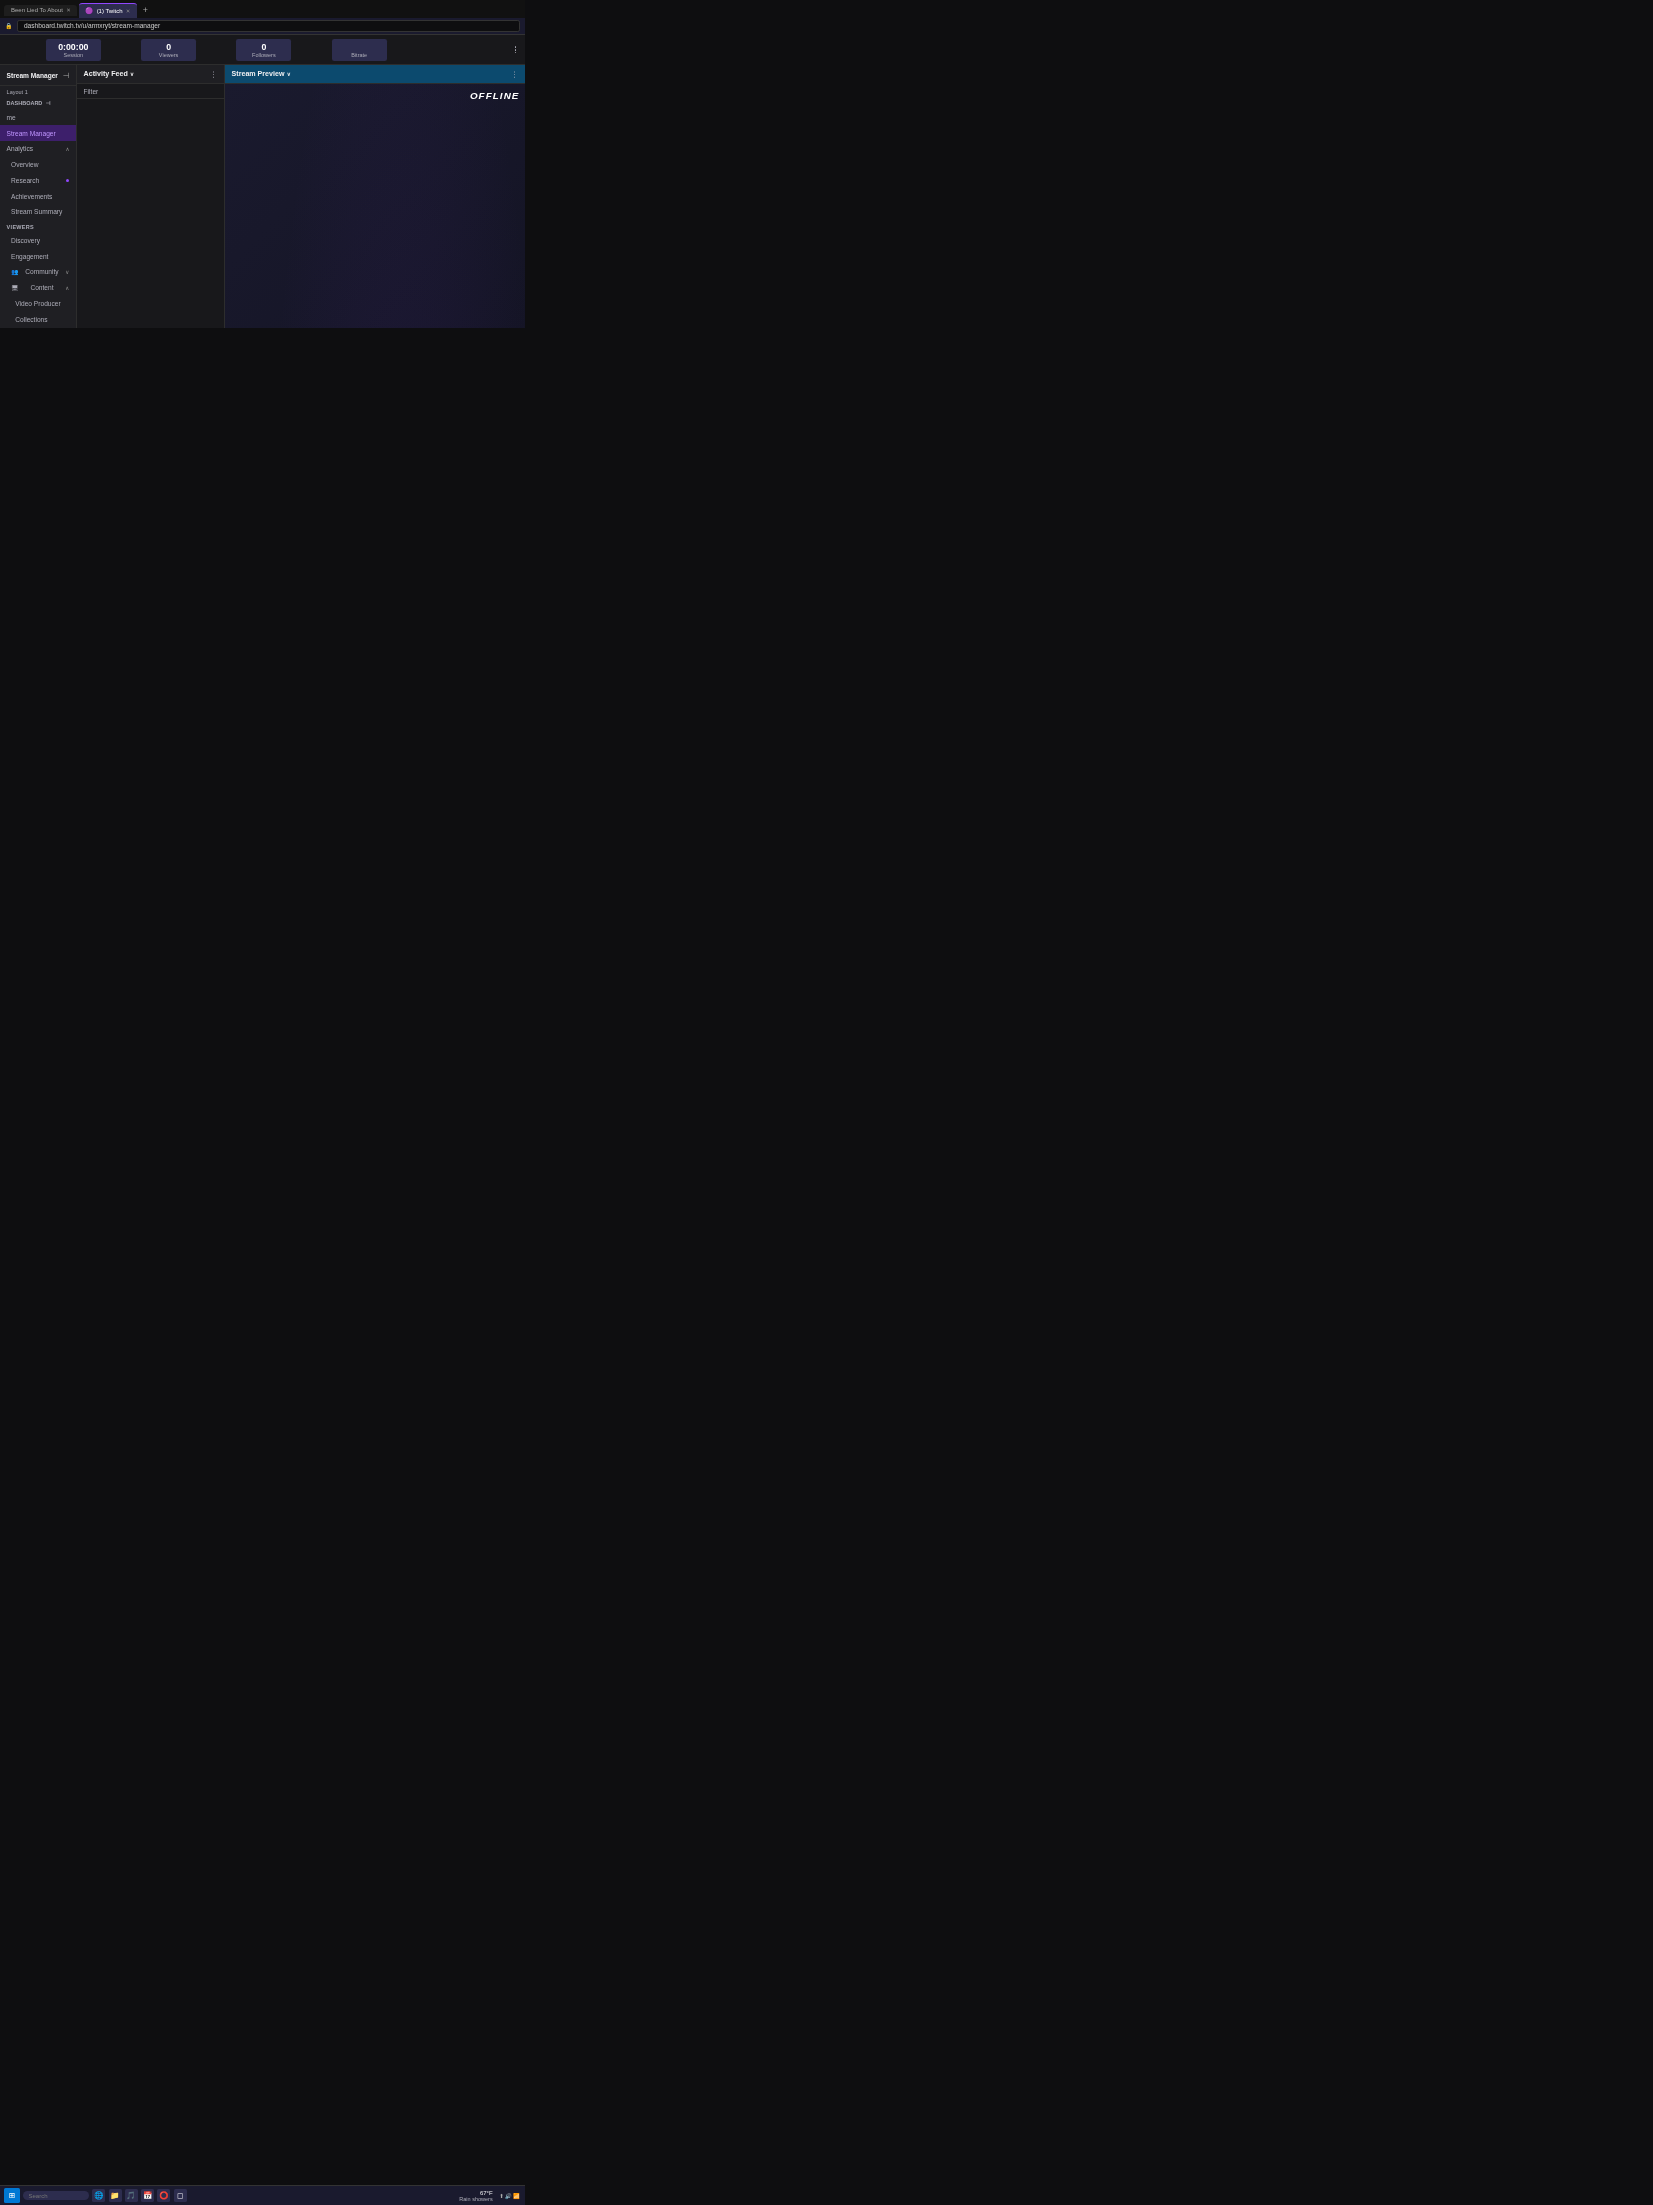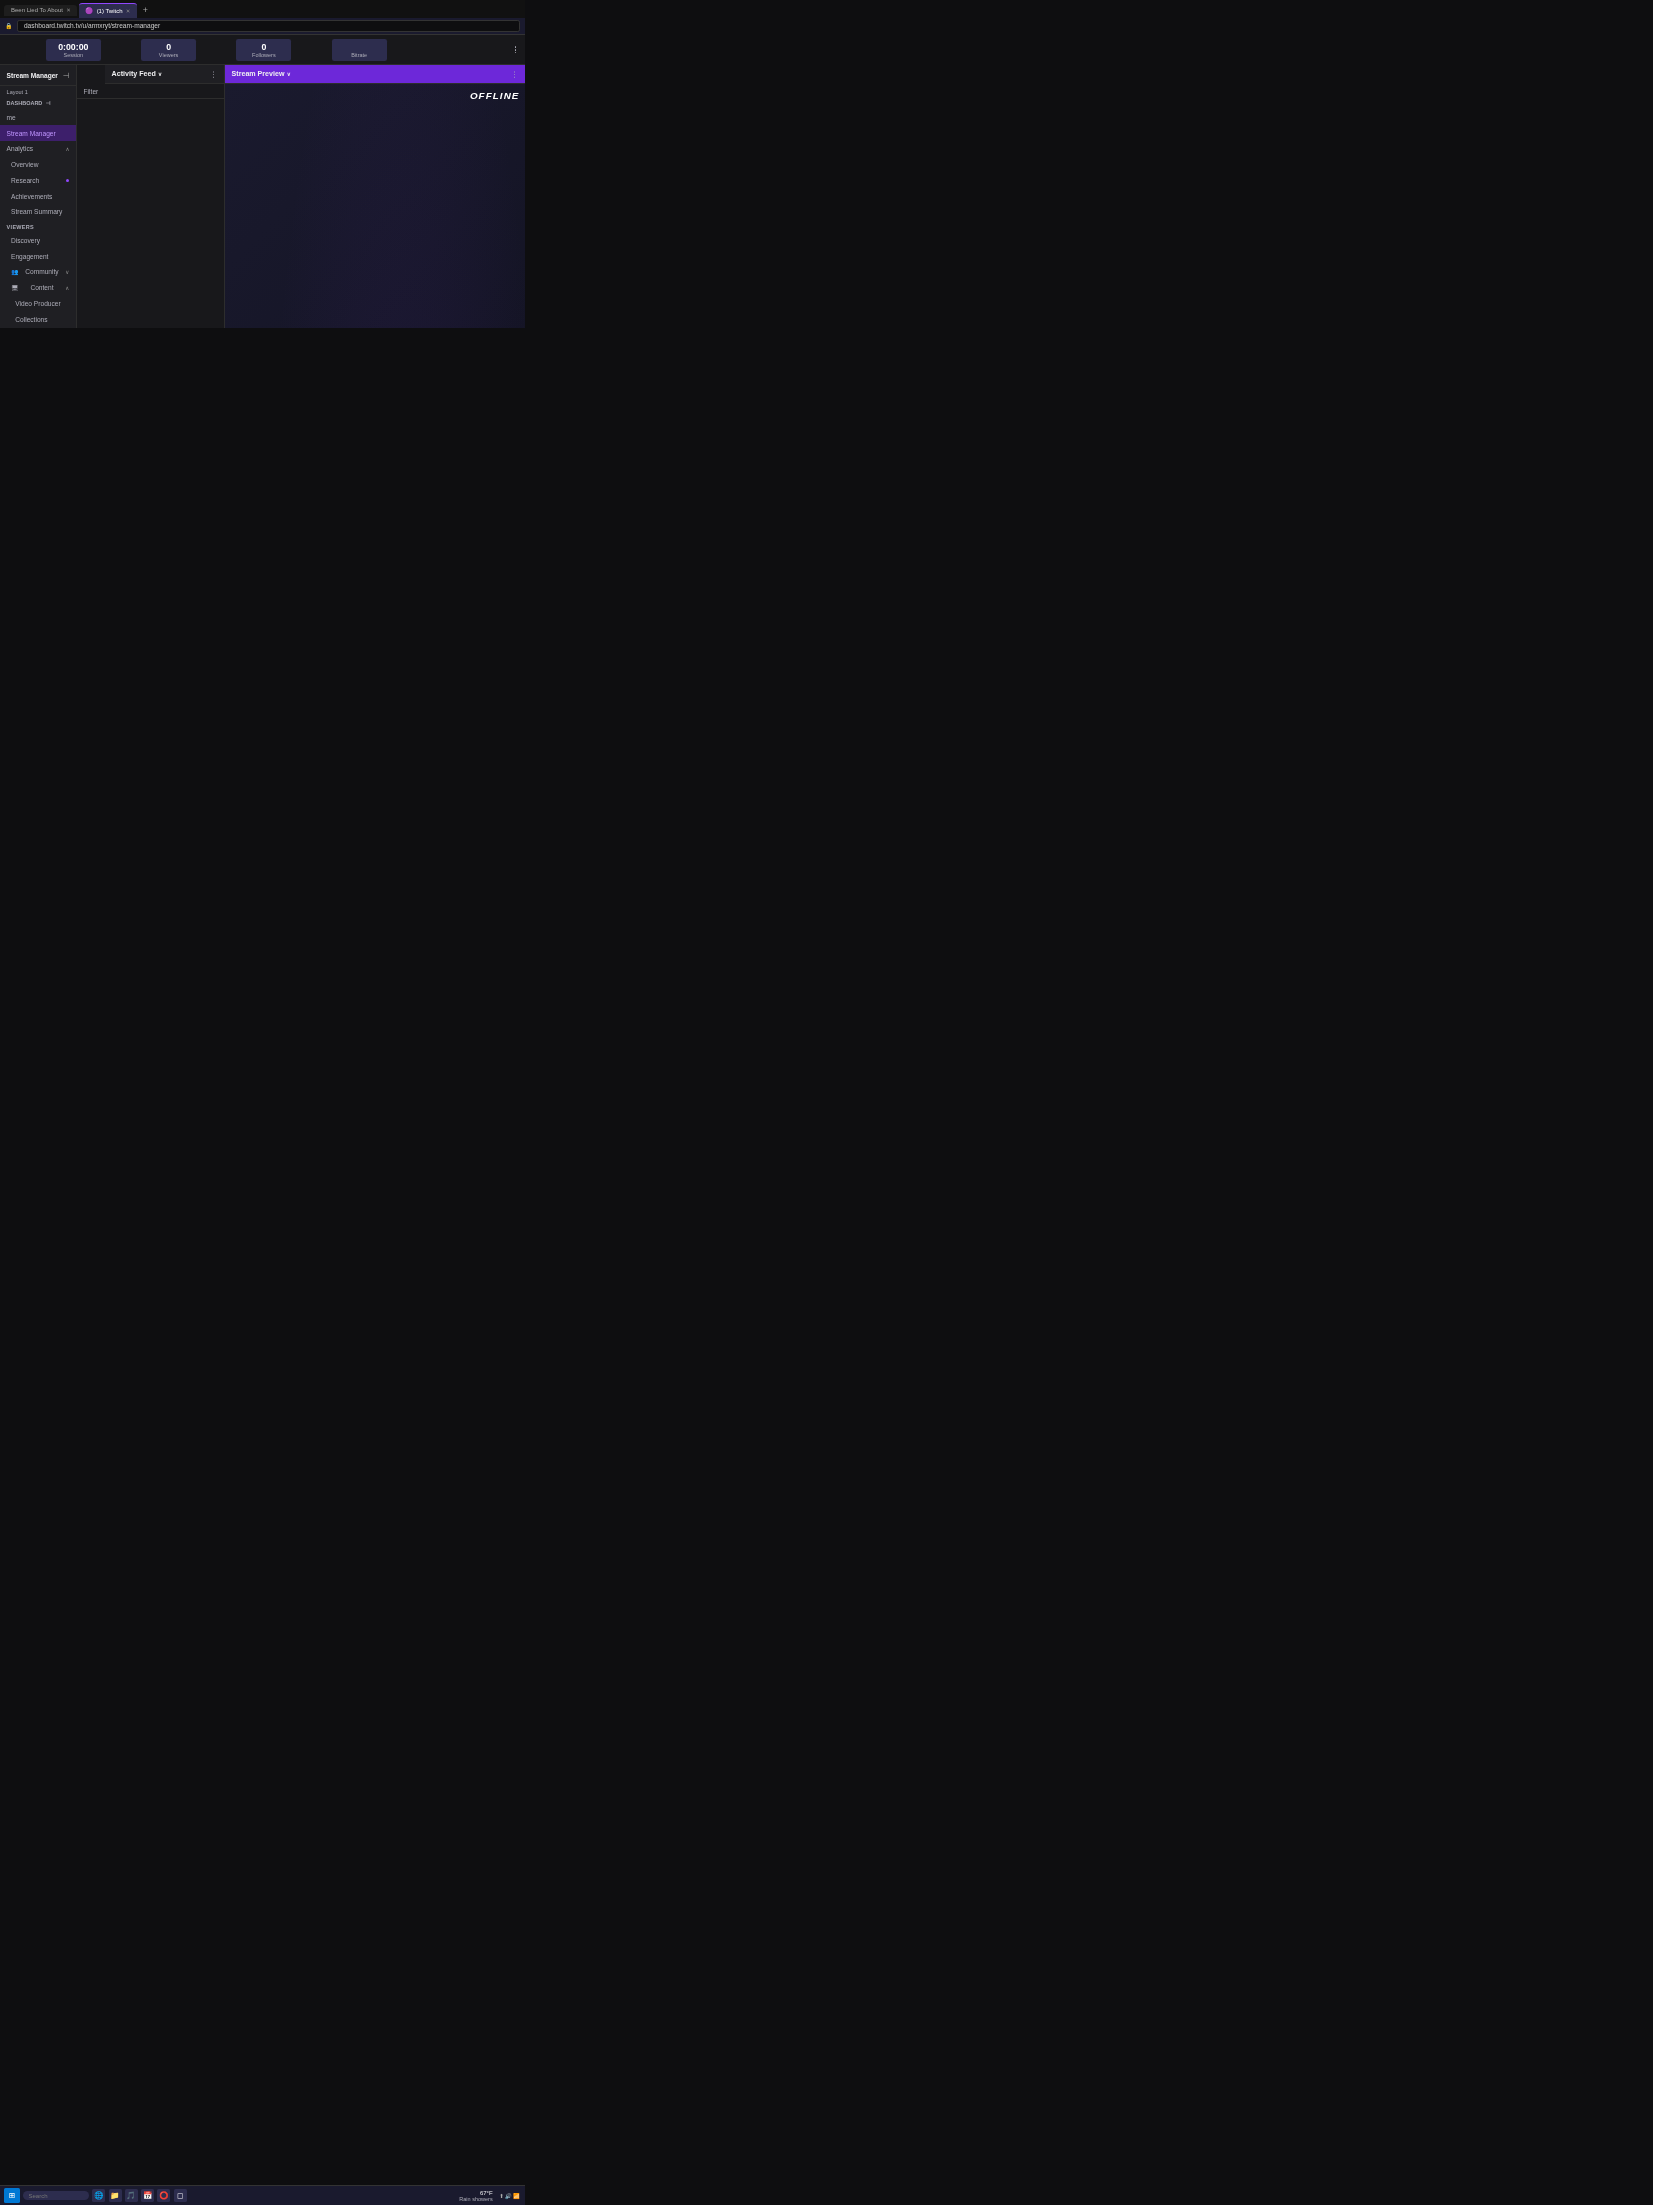--- a/index.html
+++ b/index.html
@@ -191,21 +191,20 @@
       background: #18181b;
       flex-shrink: 0;
     }
     .panel-header {
       display: flex;
       align-items: center;
       justify-content: space-between;
       padding: 4.4px 6.6px;
       background: #1f1f23;
       border-bottom: 0.5px solid #2d2d2d;
-      margin-left: 28px;
     }
     .panel-title {
       font-size: 7.1px;
       font-weight: bold;
       color: #efeff1;
       display: flex;
       align-items: center;
       gap: 2.2px;
     }
     .panel-title .chevron {
@@ -302,21 +301,21 @@
       flex: 1;
       display: flex;
       flex-direction: column;
       background: #18181b;
     }
     .stream-panel-header {
       display: flex;
       align-items: flex-start;
       justify-content: space-between;
       padding: 4.4px 6.6px;
-      background: #6d28d9;
+      background: #0c4a6e;
       border-bottom: 0.5px solid #2d2d2d;
     }
     .stream-preview {
       flex: 1;
       background: linear-gradient(135deg, #1a1a2e 0%, #0d0d1a 50%, #1a1030 100%);
       position: relative;
       display: flex;
       align-items: center;
       justify-content: center;
       overflow: hidden;

